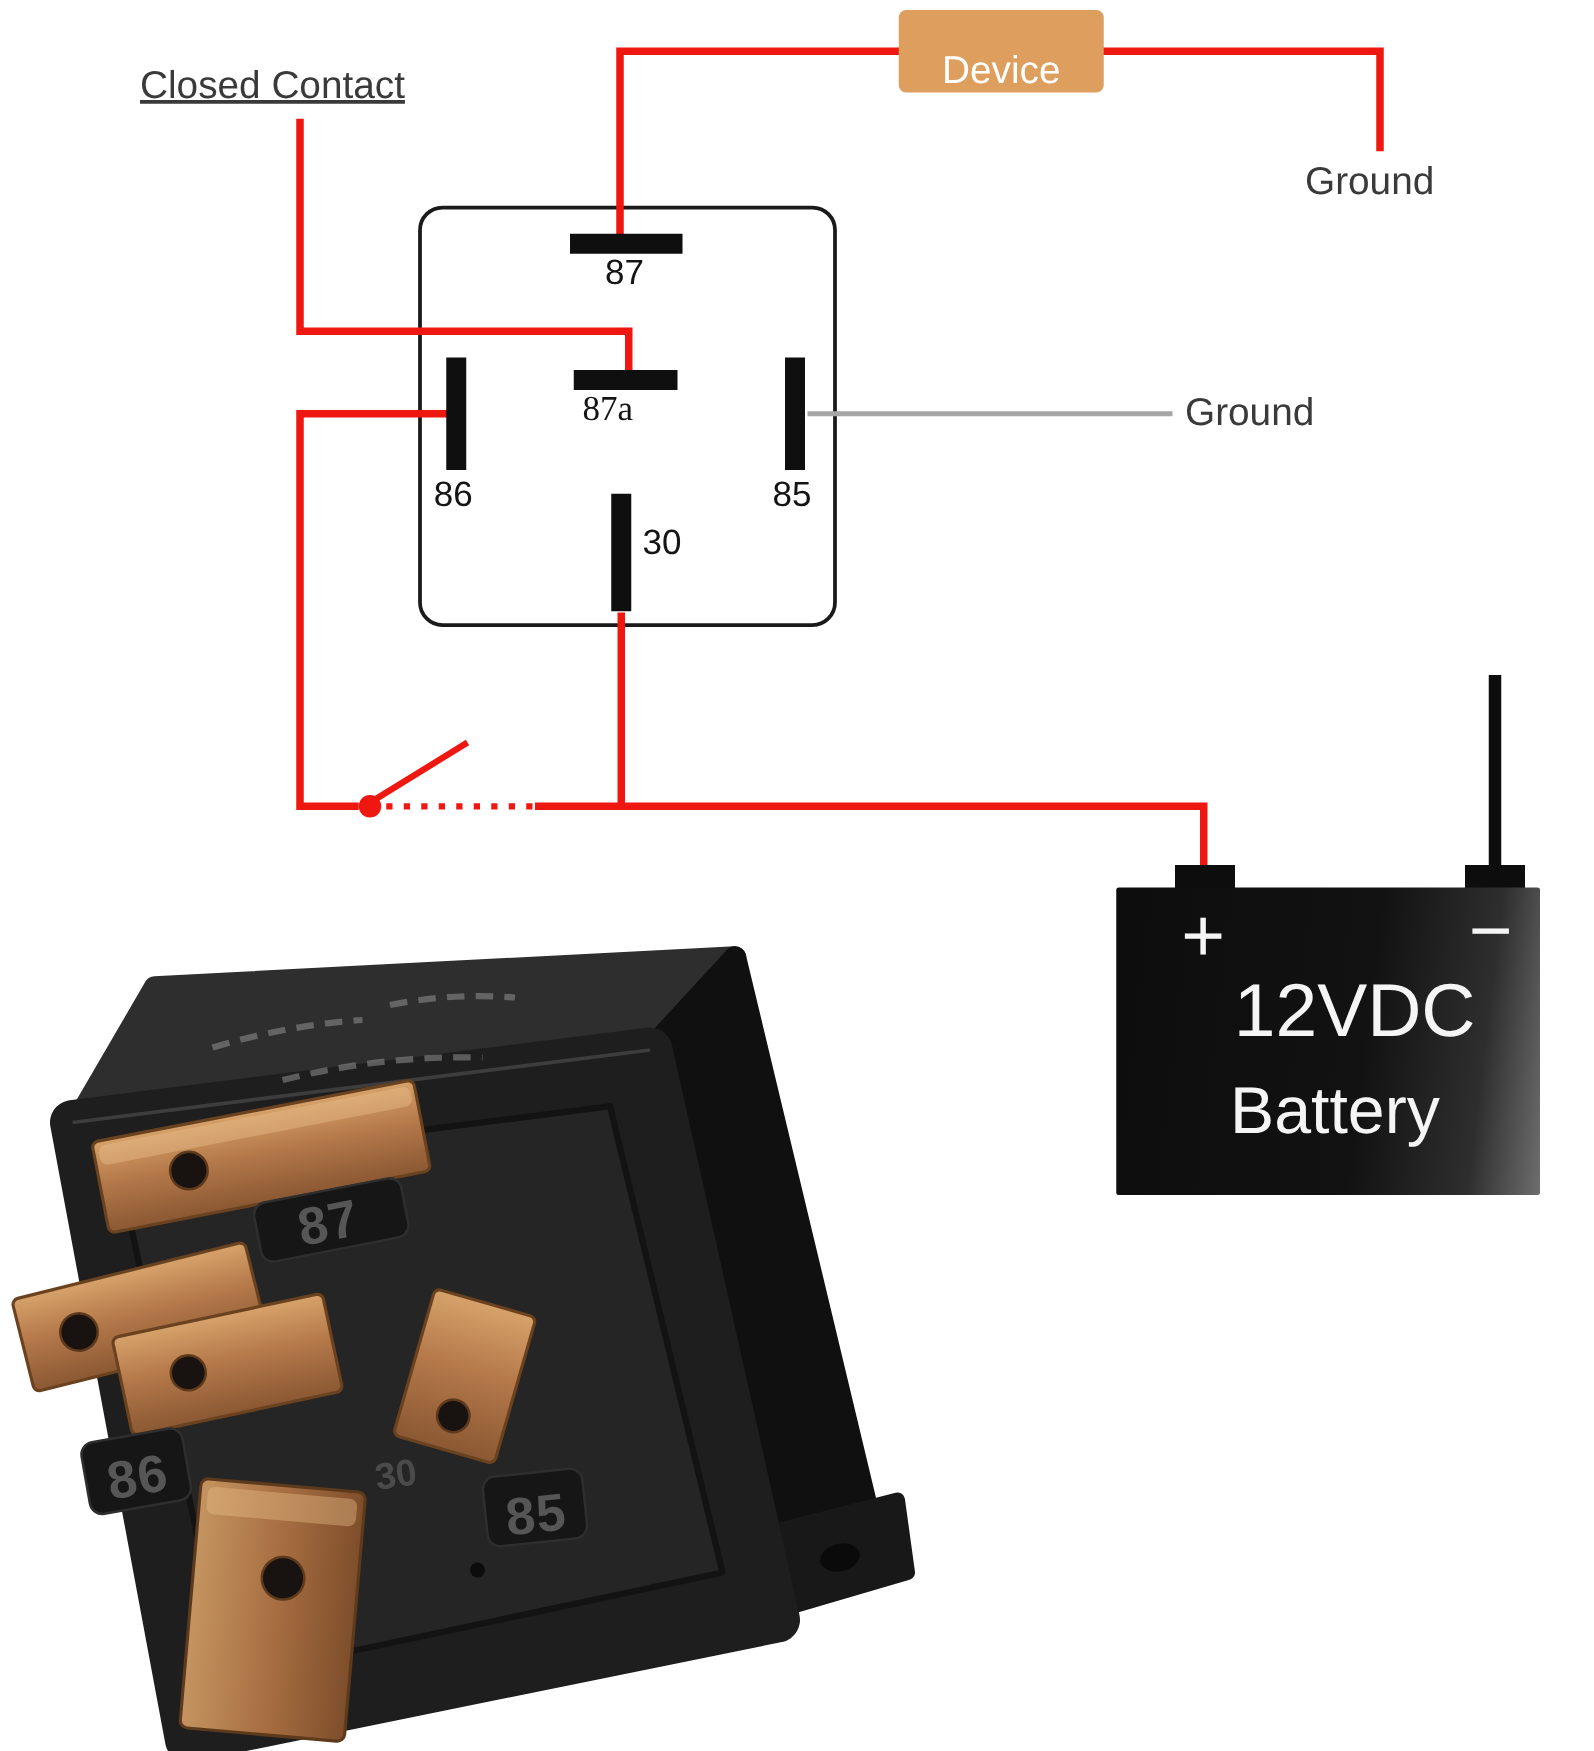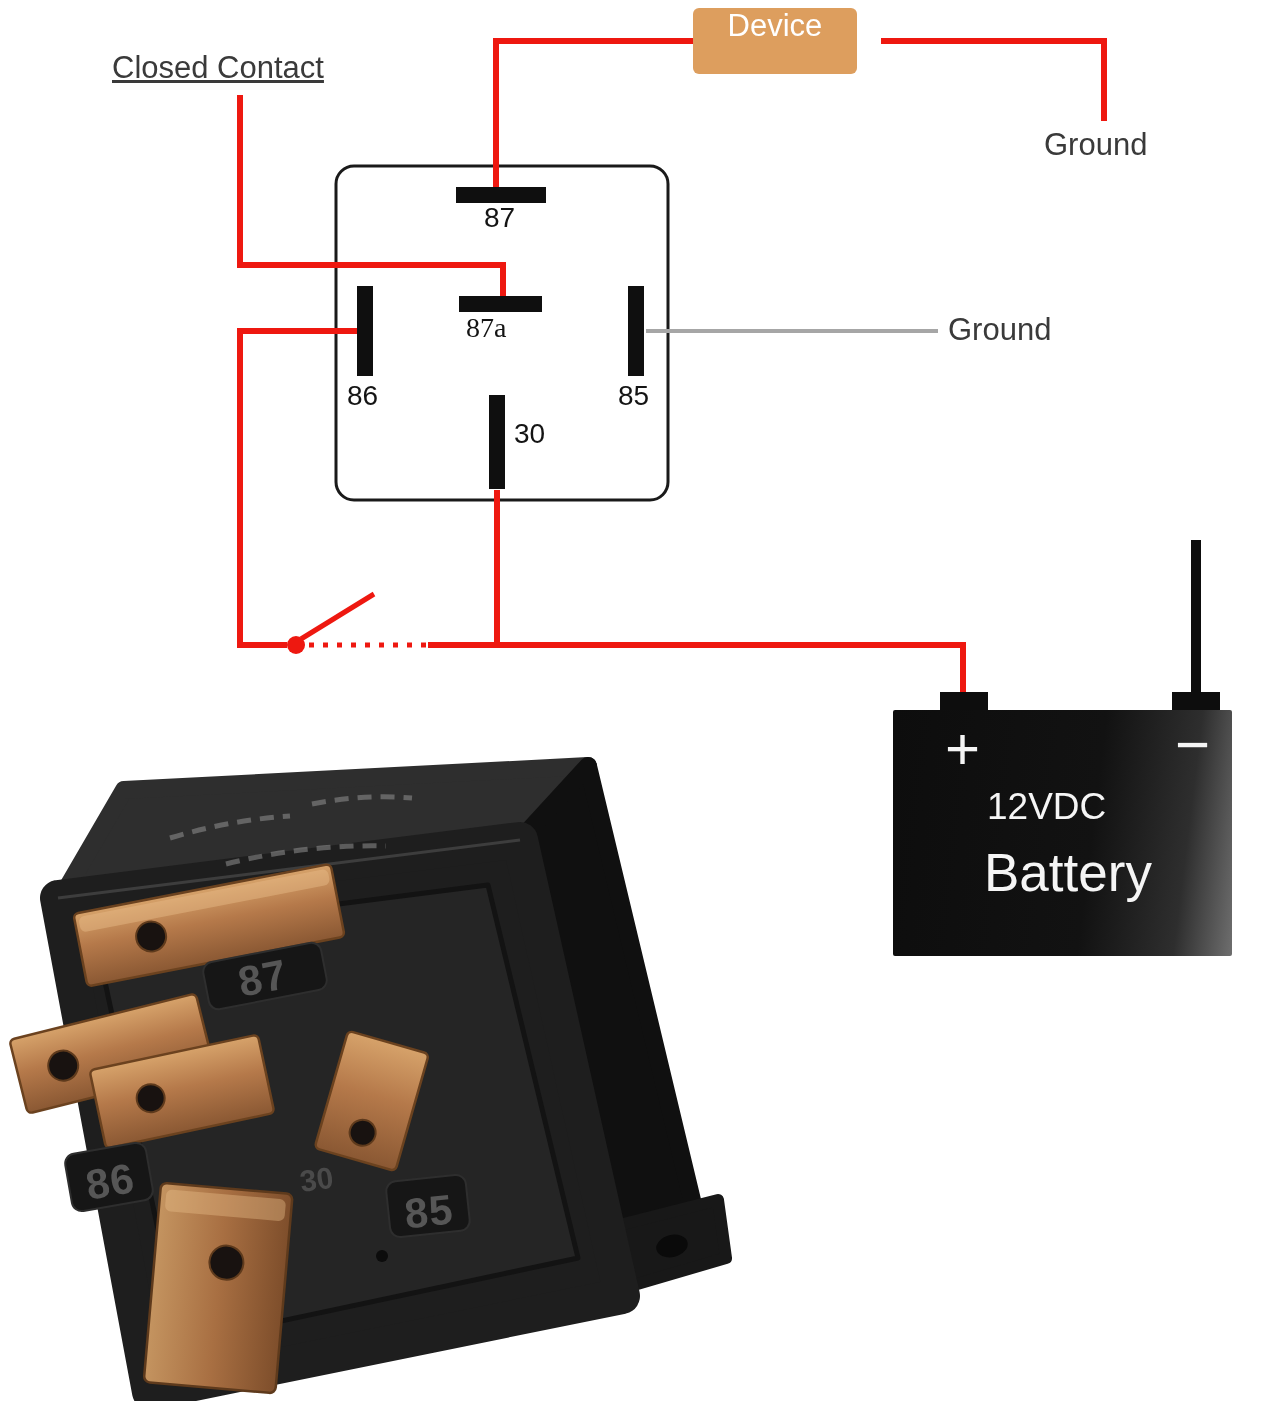--- a/index.html
+++ b/index.html
@@ -26,36 +26,36 @@
   .ground-top { left:1044px; top:127px; }
   .ground-right { left:948px; top:312px; }
   .pin-lbl { position:absolute; font-size:28px; color:#141414; white-space:nowrap; }
   .p87  { left:484px; top:202px; }
   .p87a { left:466px; top:312px;font-family:Liberation Serif, serif; }
   .p86  { left:347px; top:380px; }
   .p85  { left:618px; top:380px; }
   .p30  { left:514px; top:418px; }
 
   .device-box {
-    position:absolute; left:693px; top:8px; width:164px; height:66px;
+    position:absolute; left:719px; top:8px; width:164px; height:66px;
     background:var(--deviceFill); border-radius:6px;
-    display:flex; align-items:flex-start; justify-content:center;
+    display:flex; align-items:flex-end; justify-content:center;
     font-size:31px; color:var(--deviceText);
   }
 
   .battery {
     position:absolute; left:893px; top:710px; width:339px; height:246px;
     background:linear-gradient(97deg,#0d0d0d 0%,#121212 58%,#2e2e2e 84%,#6e6e6e 100%);
     color:var(--batteryText); border-radius:2px;
   }
   .battery span { position:absolute; white-space:nowrap; }
   .b-plus  { left:52px;  top:4px;  font-size:60px; }
   .b-minus { left:282px; top:0px;  font-size:60px; }
-  .b-l1 { left:94px; top:76px;  font-size:37px; }
-  .b-l2 { left:91px; top:132px; font-size:53px; }
+  .b-l1 { left:94px; top:64px;  font-size:60px; }
+  .b-l2 { left:91px; top:148px; font-size:53px; }
 
   
   .ph-top   { fill:#2e2e2e; stroke:#2e2e2e; stroke-width:18; stroke-linejoin:round; }
   .ph-side  { fill:#101010; stroke:#101010; stroke-width:18; stroke-linejoin:round; }
   .ph-front { fill:#1e1e1e; stroke:#1e1e1e; stroke-width:36; stroke-linejoin:round; }
   .ph-panel { fill:#252525; stroke:#131313; stroke-width:5; stroke-linejoin:round; }
   .ph-tab   { fill:#181818; stroke:#181818; stroke-width:12; stroke-linejoin:round; }
   .ph-edge  { stroke:#3d3d3d; stroke-width:3; fill:none; }
   .ph-mark  { stroke:#9a9a9a; opacity:.5; stroke-width:5; fill:none; stroke-dasharray:14 9; }
   .copper     { fill:url(#copperGrad);  stroke:#6b421f; stroke-width:2.5; }

